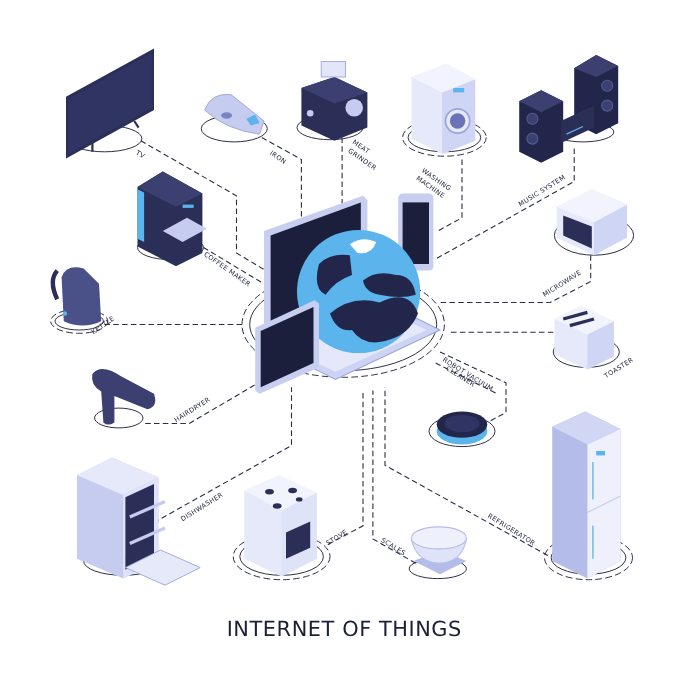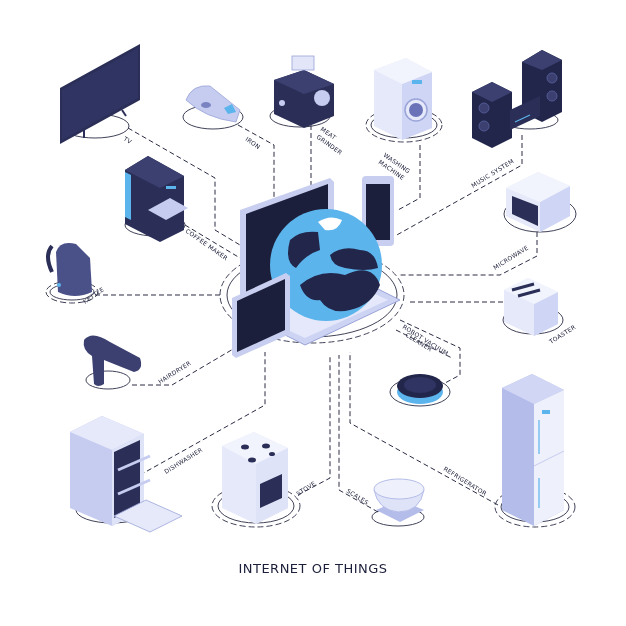--- a/index.html
+++ b/index.html
@@ -2,21 +2,21 @@
 <html><head>
 <meta charset="utf-8">
 <style>
   html,body{margin:0;padding:0;background:#ffffff;}
   body{width:626px;height:626px;position:relative;overflow:hidden;font-family:"Liberation Sans","DejaVu Sans",sans-serif;}
   svg#scene{position:absolute;left:0;top:0;width:626px;height:626px;}
   .lbl{font-family:"DejaVu Sans",sans-serif;font-size:6px;fill:#22253f;letter-spacing:0.3px;}
   .conn{fill:none;stroke:#2a2d45;stroke-width:1;stroke-dasharray:5 3;}
   .ring{fill:none;stroke:#2a2d45;stroke-width:0.9;}
   .ring2{fill:none;stroke:#2a2d45;stroke-width:0.9;stroke-dasharray:6 3;}
-  #title{position:absolute;left:0;width:626px;top:561px;text-align:center;font-family:"DejaVu Sans",sans-serif;font-size:13px;color:#1c1f3a;letter-spacing:0.5px;}
+  #title{position:absolute;left:0;width:626px;top:561px;text-align:center;font-family:"DejaVu Sans",sans-serif;font-size:19px;color:#1c1f3a;letter-spacing:0.5px;}
 </style>
 </head>
 <body>
 
 <svg id="scene" viewBox="0 0 626 626">
 
   <g>
 
     <path class="conn" d="M128 128 L215 178 L215 230 L240 245"></path>
 

